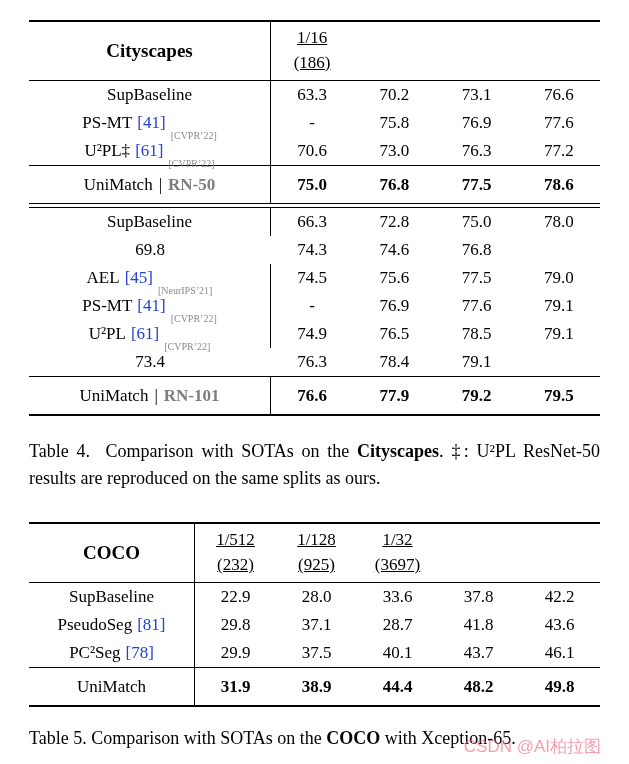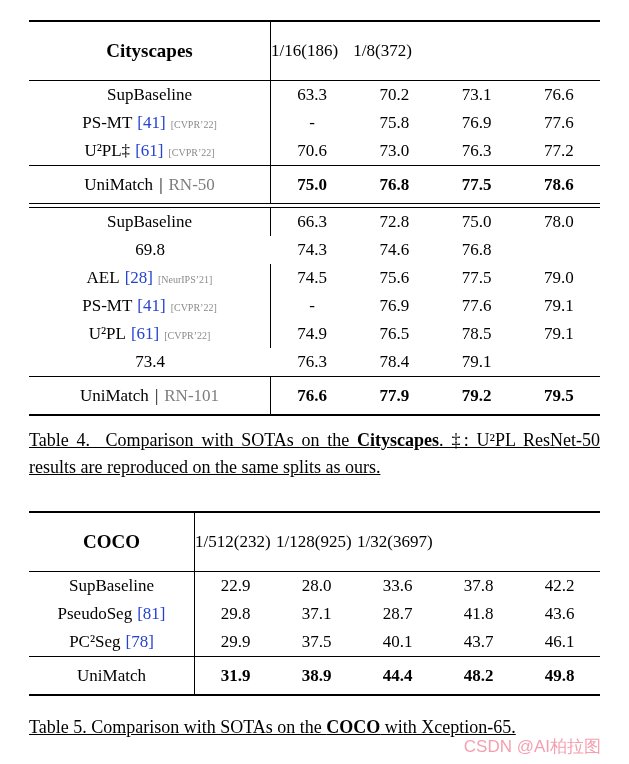--- a/index.html
+++ b/index.html
@@ -21,26 +21,26 @@
   .row.head{height:58px;}
   .row.uni{height:37px;}
   .mcell{
     display:flex;align-items:center;justify-content:center;
     column-gap:5px;height:100%;border-right:1px solid #000;
   }
   .vcell{text-align:center;}
   .uni .vcell{font-weight:bold;}
   .title{font-weight:bold;font-size:19px;}
   .ref{color:var(--ref_blue,#2543cf);}
-  .tag{font-size:10px;color:#8a8a8a;position:relative;top:1px;}
-  .bb{font-weight:normal;color:var(--backbone_gray,#7d7d7d);}
+  .tag{font-size:10px;color:#8a8a8a;position:relative;top:12px;}
+  .bb{font-weight:bold;color:var(--backbone_gray,#7d7d7d);}
   .bar{padding:0 1px;}
-  .hcol{display:flex;flex-direction:row;align-items:center;line-height:1.45;}
-  
-  .caption{font-size:18px;line-height:1.5;text-align:justify;margin:11px 0 0 0;text-decoration:underline;}
+  .hcol{display:flex;flex-direction:column;align-items:center;line-height:1.45;text-decoration:underline;}
+  
+  .caption{font-size:18px;line-height:1.5;text-align:justify;margin:22px 0 0 0;}
   .caption.c5{margin-top:18px;text-align:left;}
   .t5wrap{margin-top:30px;}
   
   .watermark{
     position:absolute;right:28px;bottom:6px;
     font-family:Liberation Sans, sans-serif;
     font-size:17px;color:var(--watermark_pink,#ef5e79);opacity:.6;
   }
 </style>
 </head>
@@ -52,24 +52,20 @@
     <div class="hr thick"></div>
 
     <div class="row head">
       <div class="mcell">
         <span class="title">Cityscapes</span>
       </div>
       <div class="vcell hcol">
         <span>1/16</span>
         <span>(186)</span>
       </div>
-      <div class="vcell hcol">
-        <span>1/8</span>
-        <span>(372)</span>
-      </div>
     </div>
 
     <div class="hr"></div>
 
     <div class="row">
       <div class="mcell">
         <span>SupBaseline</span>
       </div>
       <div class="vcell">63.3</div>
       <div class="vcell">70.2</div>
@@ -126,21 +122,21 @@
     </div>
     <div class="row">
       <div class="vcell">69.8</div>
       <div class="vcell">74.3</div>
       <div class="vcell">74.6</div>
       <div class="vcell">76.8</div>
     </div>
     <div class="row">
       <div class="mcell">
         <span>AEL</span>
-        <span class="ref">[28]</span>
+        <span class="ref">[45]</span>
         <span class="tag">[NeurIPS’21]</span>
       </div>
       <div class="vcell">74.5</div>
       <div class="vcell">75.6</div>
       <div class="vcell">77.5</div>
       <div class="vcell">79.0</div>
     </div>
     <div class="row">
       <div class="mcell">
         <span>PS-MT</span>

